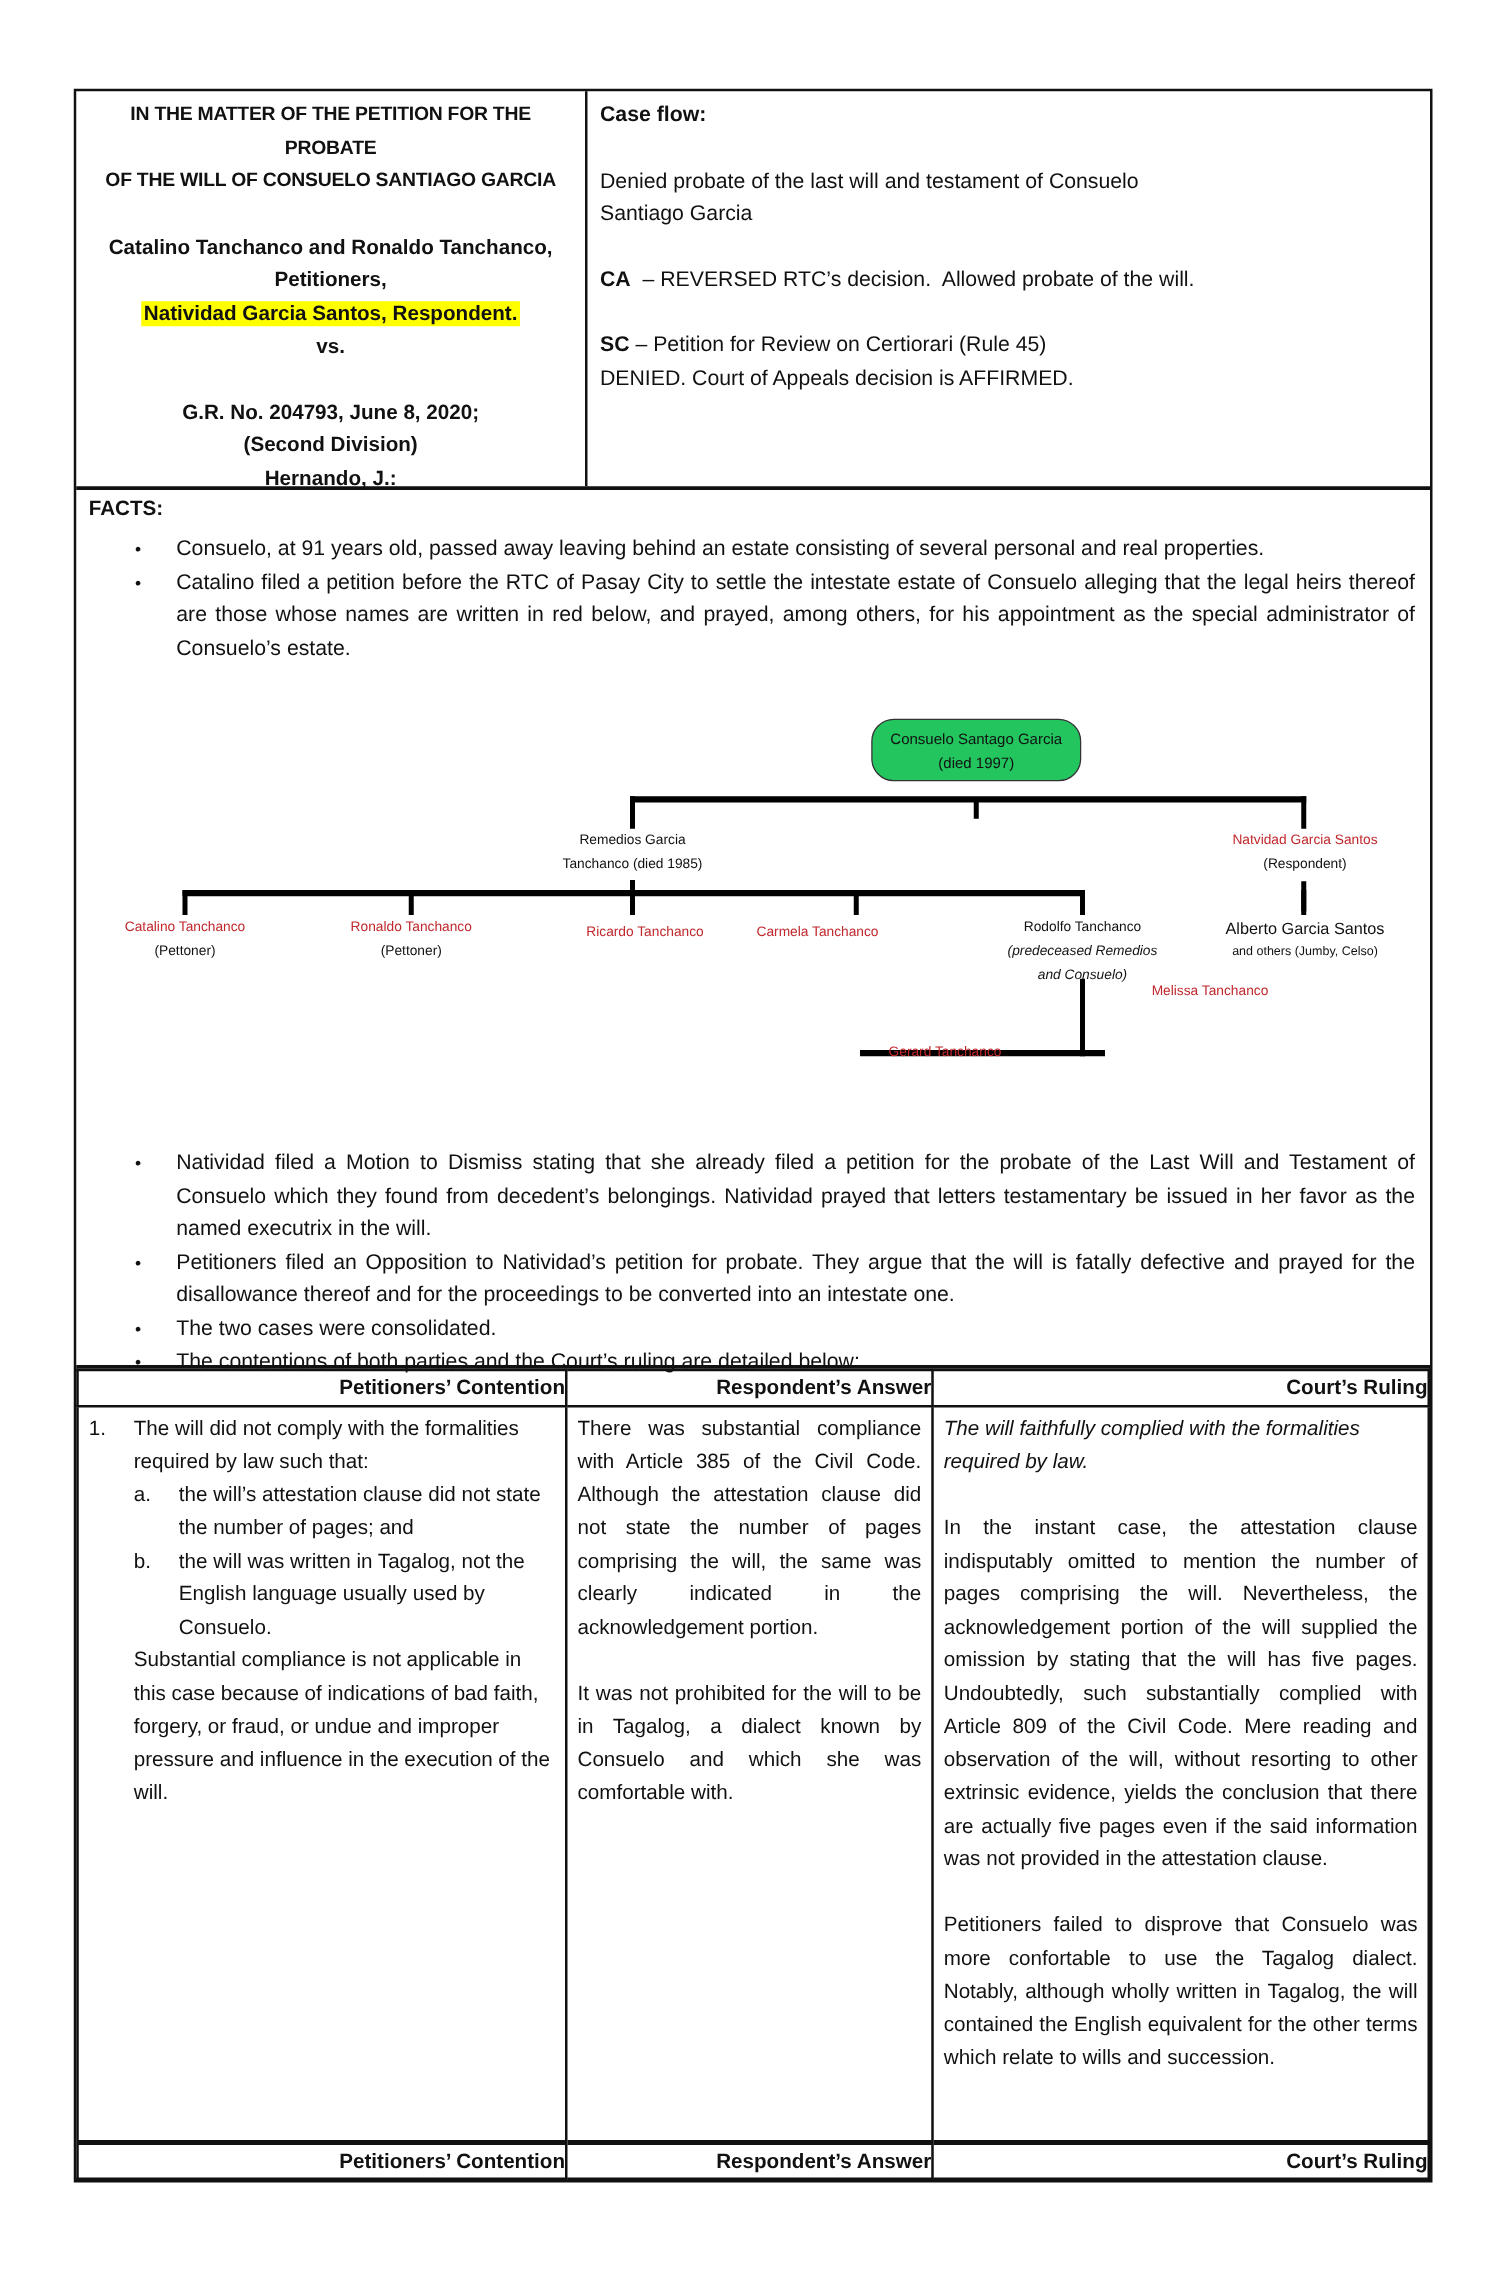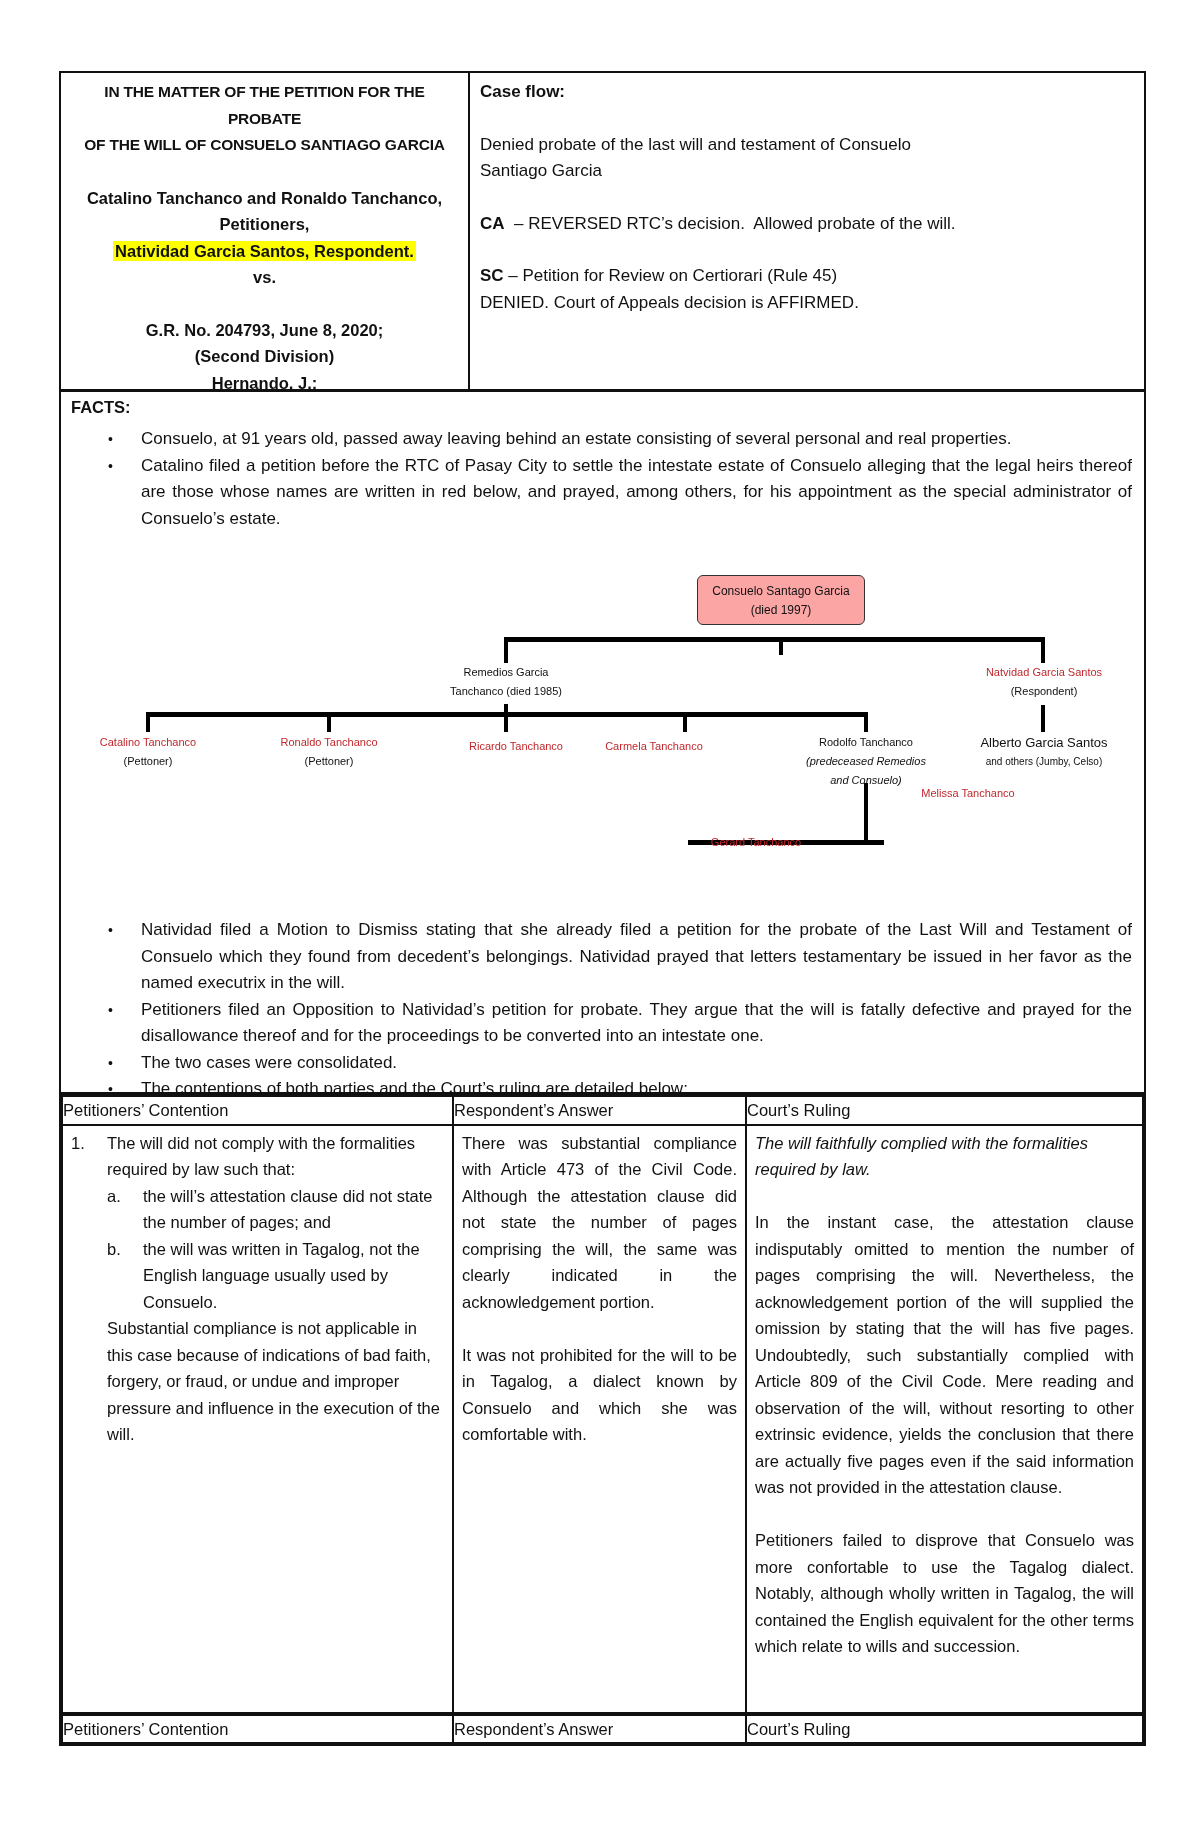--- a/index.html
+++ b/index.html
@@ -36,28 +36,28 @@
   .bullets li { position: relative; padding-left: 80px; padding-right: 12px; line-height: 26.5px; text-align: justify; font-size: 17px; }
   .bullets li .dot { position: absolute; left: 47px; top: 0; font-size: 14px; }
   .bl-top { top: 34px; }
 
   
   .tree { position: absolute; left: 10px; top: 560px; width: 1070px; height: 330px; }
   .tnode { position: absolute; text-align: center; font-size: 11px; line-height: 19px; transform: translateX(-50%); white-space: nowrap; }
   .red { color: #c0282d; }
   .root-box {
     position: absolute; left: 637px; top: 14px; width: 168px; height: 50px;
-    background: #fca5a5; border: 1.5px solid #333; border-radius: 6px;
+    background: #22c55e; border: 1.5px solid #333; border-radius: 18px;
     text-align: center; font-size: 12px; line-height: 19px; padding-top: 6px; box-sizing: border-box;
   }
 
   
   .ctab { width: 100%; border-collapse: collapse; }
   .ctab td, .ctab th { border: 2px solid #111; vertical-align: top; font-size: 16.5px; line-height: 26.5px; }
-  .ctab th { font-weight: normal; text-align: left; height: 26px; padding: 0; }
+  .ctab th { font-weight: bold; text-align: right; height: 26px; padding: 0; }
   .col1 { width: 373px; }
   .col2 { width: 275px; }
   .ctab td { padding: 4px 8px 0 8px; }
   .justify { text-align: justify; }
   .ctab .bodyrow td { height: 582px; }
   .ctab tr.hdr2 th { border-top: 4px solid #111; }
   .num-item { position: relative; padding-left: 36px; }
   .num-item .n { position: absolute; left: 0; }
   .sub-item { position: relative; padding-left: 72px; }
   .sub-item .n { position: absolute; left: 36px; }
@@ -115,21 +115,21 @@
       <th>Court’s Ruling</th>
     </tr>
     <tr class="bodyrow">
       <td class="col1">
         <div class="num-item"><span class="n">1.</span><span>The will did not comply with the formalities required by law such that:</span></div>
         <div class="sub-item"><span class="n">a.</span><span>the will’s attestation clause did not state the number of pages; and</span></div>
         <div class="sub-item"><span class="n">b.</span><span>the will was written in Tagalog, not the English language usually used by Consuelo.</span></div>
         <div class="plain-indent">Substantial compliance is not applicable in this case because of indications of bad faith, forgery, or fraud, or undue and improper pressure and influence in the execution of the will.</div>
       </td>
       <td class="col2 justify">
-        <div>There was substantial compliance with Article 473 of the Civil Code.  Although the attestation clause did not state the number of pages comprising the will, the same was clearly indicated in the acknowledgement portion.</div>
+        <div>There was substantial compliance with Article 385 of the Civil Code.  Although the attestation clause did not state the number of pages comprising the will, the same was clearly indicated in the acknowledgement portion.</div>
         <div class="gapline"></div>
         <div>It was not prohibited for the will to be in Tagalog, a dialect known by Consuelo and which she was comfortable with.</div>
       </td>
       <td class="justify">
         <div class="i" style="text-align:left">The will faithfully complied with the formalities required by law.</div>
         <div class="gapline"></div>
         <div>In the instant case, the attestation clause indisputably omitted to mention the number of pages comprising the will.  Nevertheless, the acknowledgement portion of the will supplied the omission by stating that the will has five pages.   Undoubtedly, such substantially complied with Article 809 of the Civil Code.  Mere reading and observation of the will, without resorting to other extrinsic evidence, yields the conclusion that there are actually five pages even if the said information was not provided in the attestation clause.</div>
         <div class="gapline"></div>
         <div>Petitioners failed to disprove that Consuelo was more confortable to use the Tagalog dialect.  Notably, although wholly written in Tagalog, the will contained the English equivalent for the other terms which relate to wills and succession.</div>
       </td>

